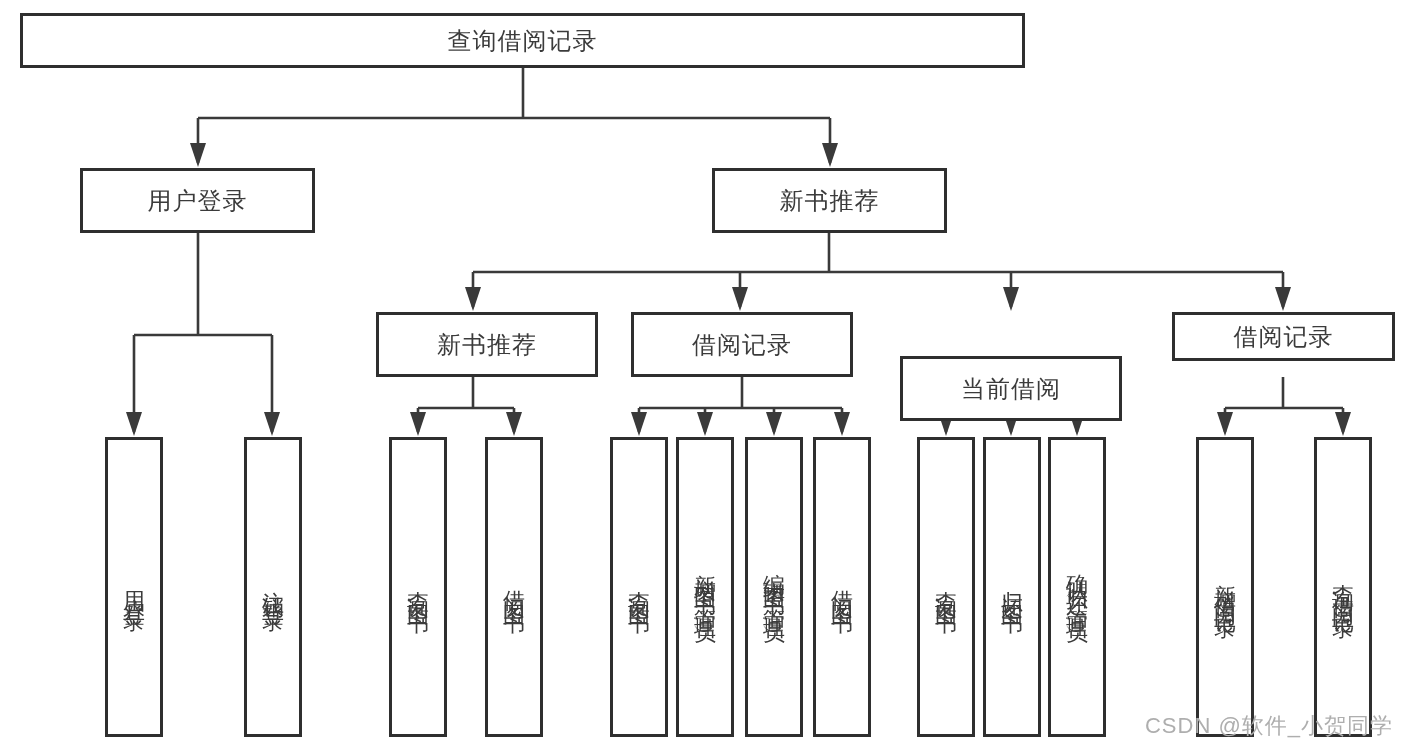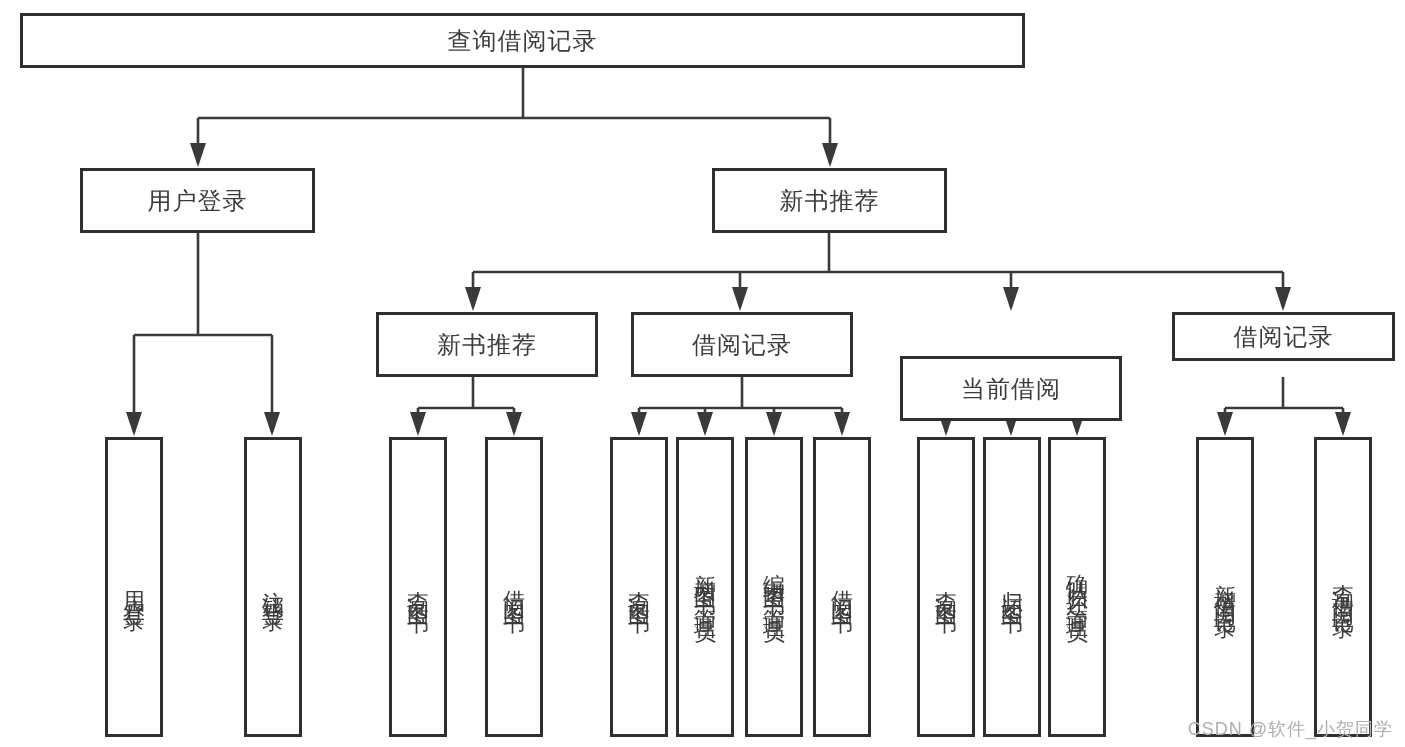--- a/index.html
+++ b/index.html
@@ -48,21 +48,21 @@
     font-size: 22px;
     line-height: 1;
     letter-spacing: 7px;
     color: #3b3b3b;
     white-space: nowrap;
   }
   .watermark {
     position: absolute;
     right: 12px;
     bottom: 6px;
-    font-size: 18px;
+    font-size: 22px;
     color: #aeaeae;
     letter-spacing: 1px;
     z-index: 3;
     pointer-events: none;
   }
 </style>
 </head>
 <body>
 
 <div class="canvas">

